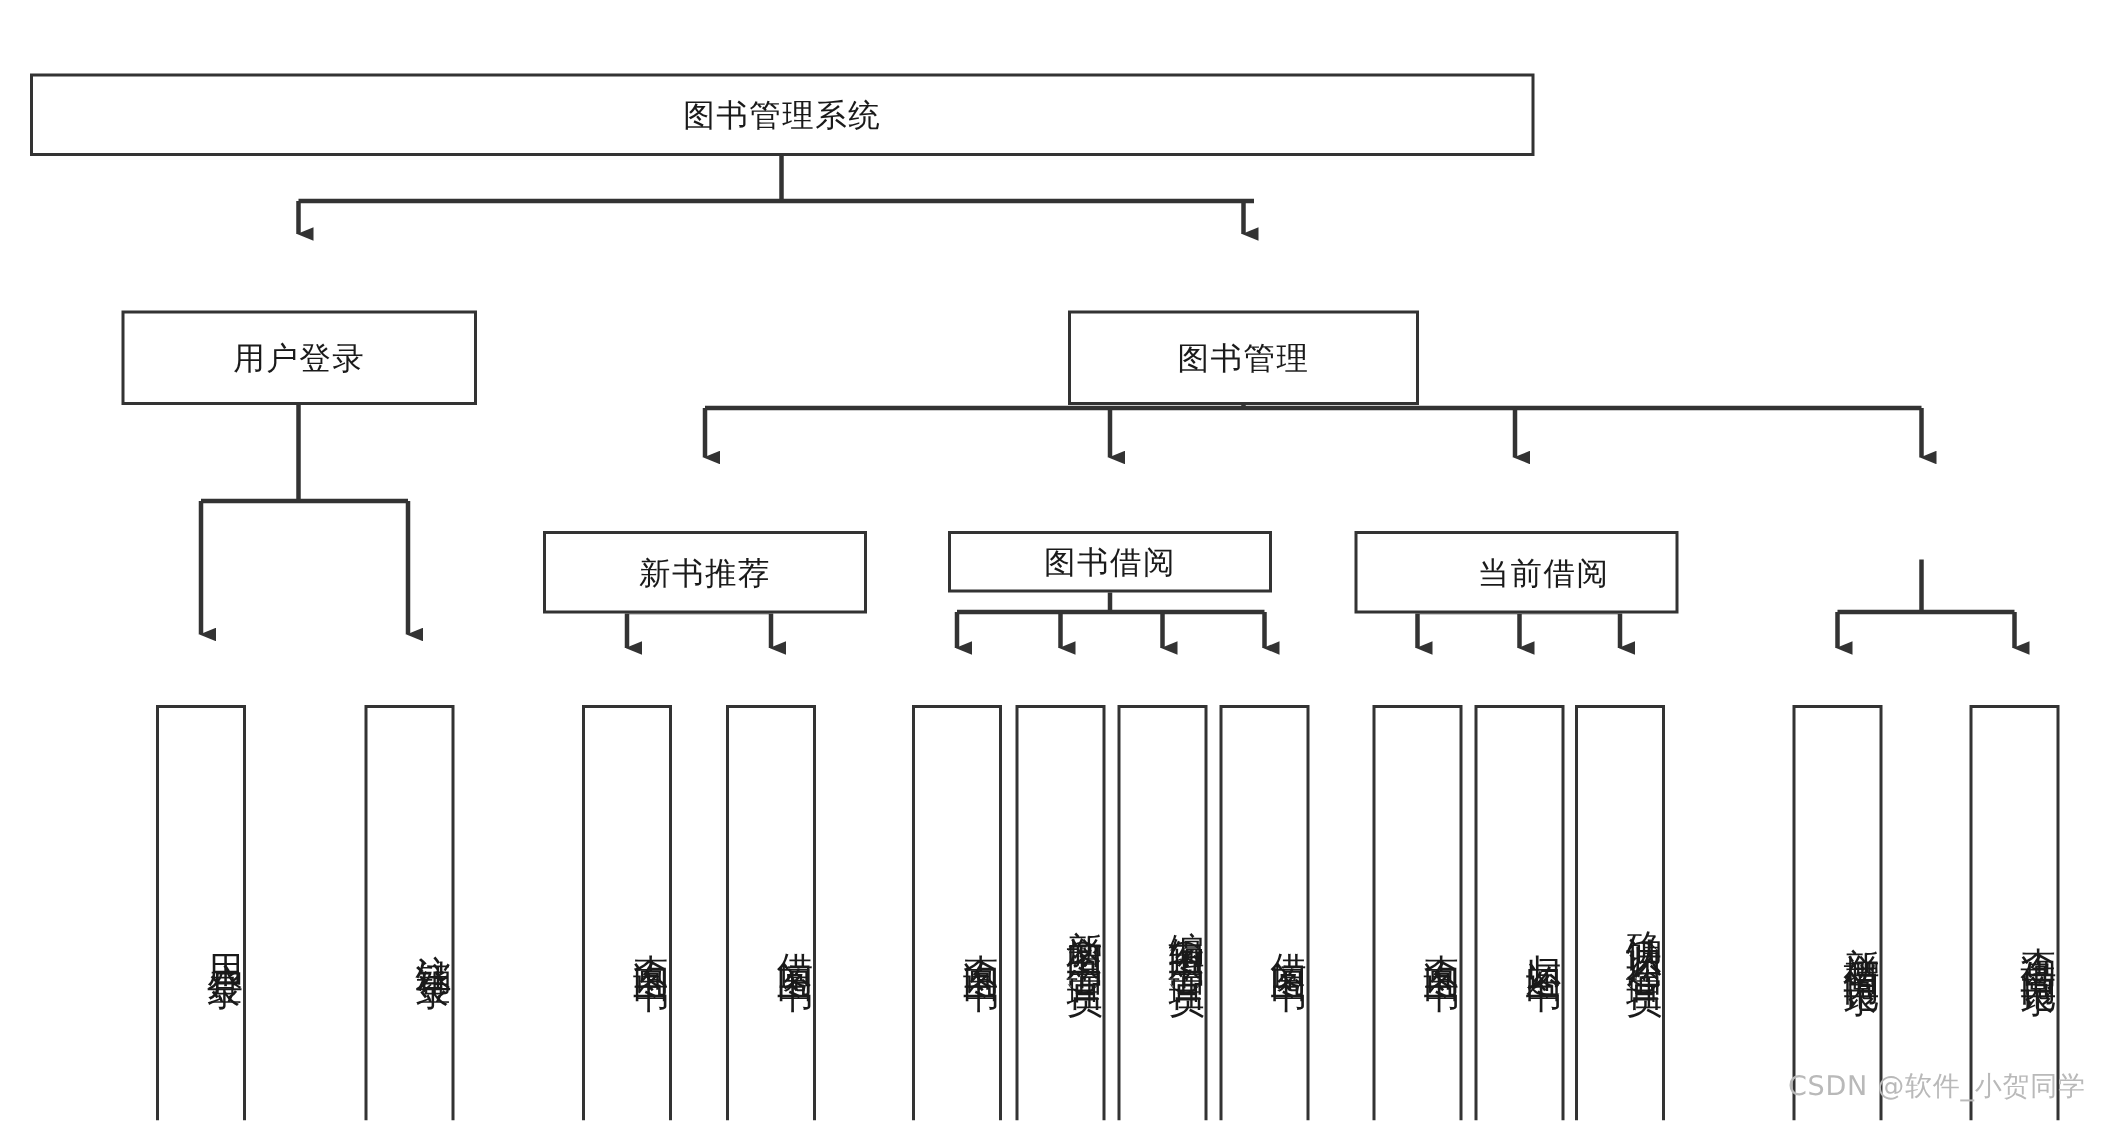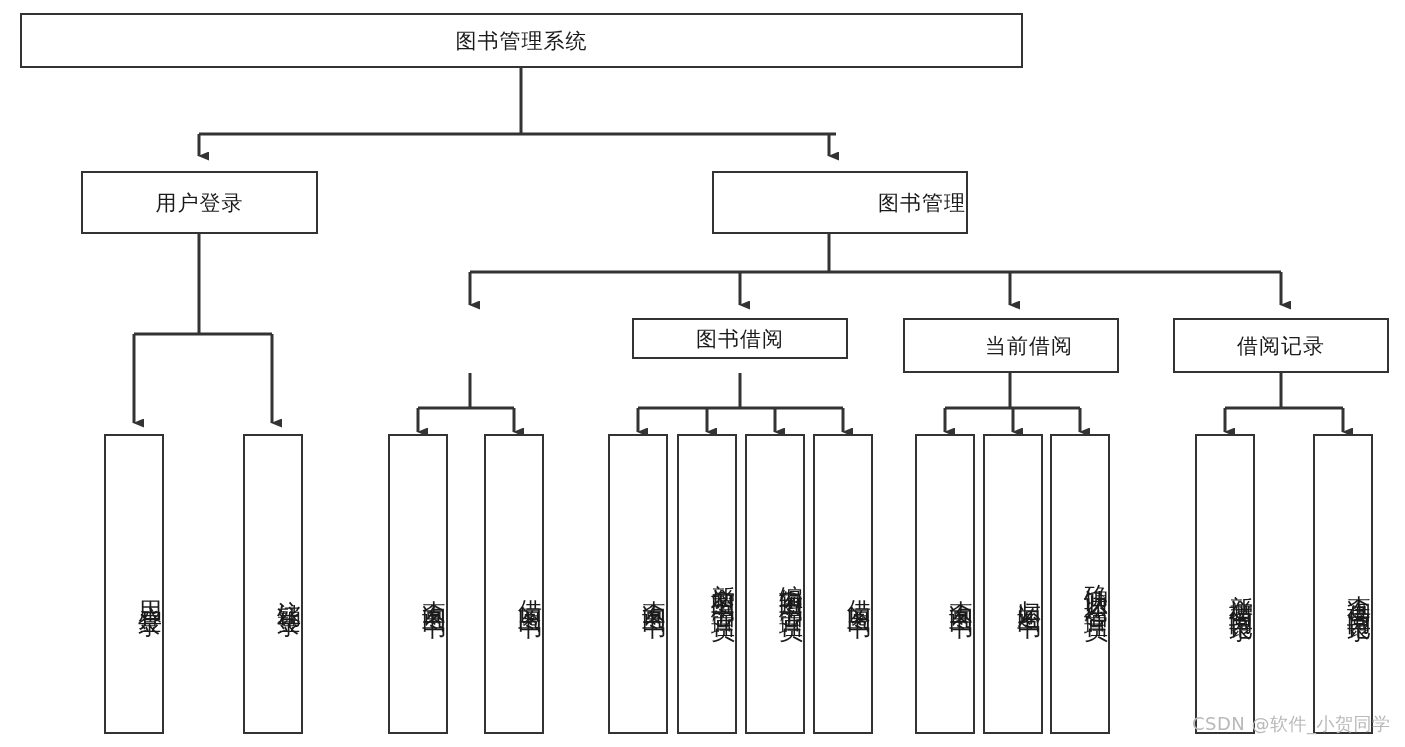--- a/index.html
+++ b/index.html
@@ -27,20 +27,21 @@
   }
   .node {
     position: absolute;
     box-sizing: border-box;
     background: #ffffff;
     border: 2px solid #333333;
     display: flex;
     align-items: center;
     justify-content: center;
     color: #1a1a1a;
+    margin-top: 36px;
   }
   .node-h {
     font-size: 21px;
     letter-spacing: 1px;
     white-space: nowrap;
   }
   .node-v {
     writing-mode: vertical-rl;
     text-orientation: upright;
     font-size: 24px;
@@ -122,36 +123,36 @@
   </svg>
 
   <div class="node node-h" style="left:20px; top:13px; width:1003px; height:55px;">
     <span class="node-label">图书管理系统</span>
   </div>
 
   <div class="node node-h" style="left:81px; top:171px; width:237px; height:63px;">
     <span class="node-label">用户登录</span>
   </div>
 
-  <div class="node node-h" style="left:712px; top:171px; width:256px; height:63px;justify-content:flex-end;">
+  <div class="node node-h" style="left:712px; top:171px; width:234px; height:63px;">
     <span class="node-label">图书管理</span>
   </div>
 
+  <div class="node node-h" style="left:362px; top:318px; width:216px; height:55px;">
+    <span class="node-label">新书推荐</span>
+  </div>
 
   <div class="node node-h" style="left:632px; top:318px; width:216px; height:41px;">
     <span class="node-label">图书借阅</span>
   </div>
 
   <div class="node node-h" style="left:903px; top:318px; width:216px; height:55px;padding-left:36px;">
     <span class="node-label">当前借阅</span>
   </div>
 
-  <div class="node node-h" style="left:1173px; top:318px; width:216px; height:55px;">
-    <span class="node-label">借阅记录</span>
-  </div>
 
   <div class="node node-v" style="left:104px; top:434px; width:60px; height:300px;">
     <span class="node-label">用户登录</span>
   </div>
 
   <div class="node node-v" style="left:243px; top:434px; width:60px; height:300px;">
     <span class="node-label">注销登录</span>
   </div>
 
   <div class="node node-v" style="left:388px; top:434px; width:60px; height:300px;">

